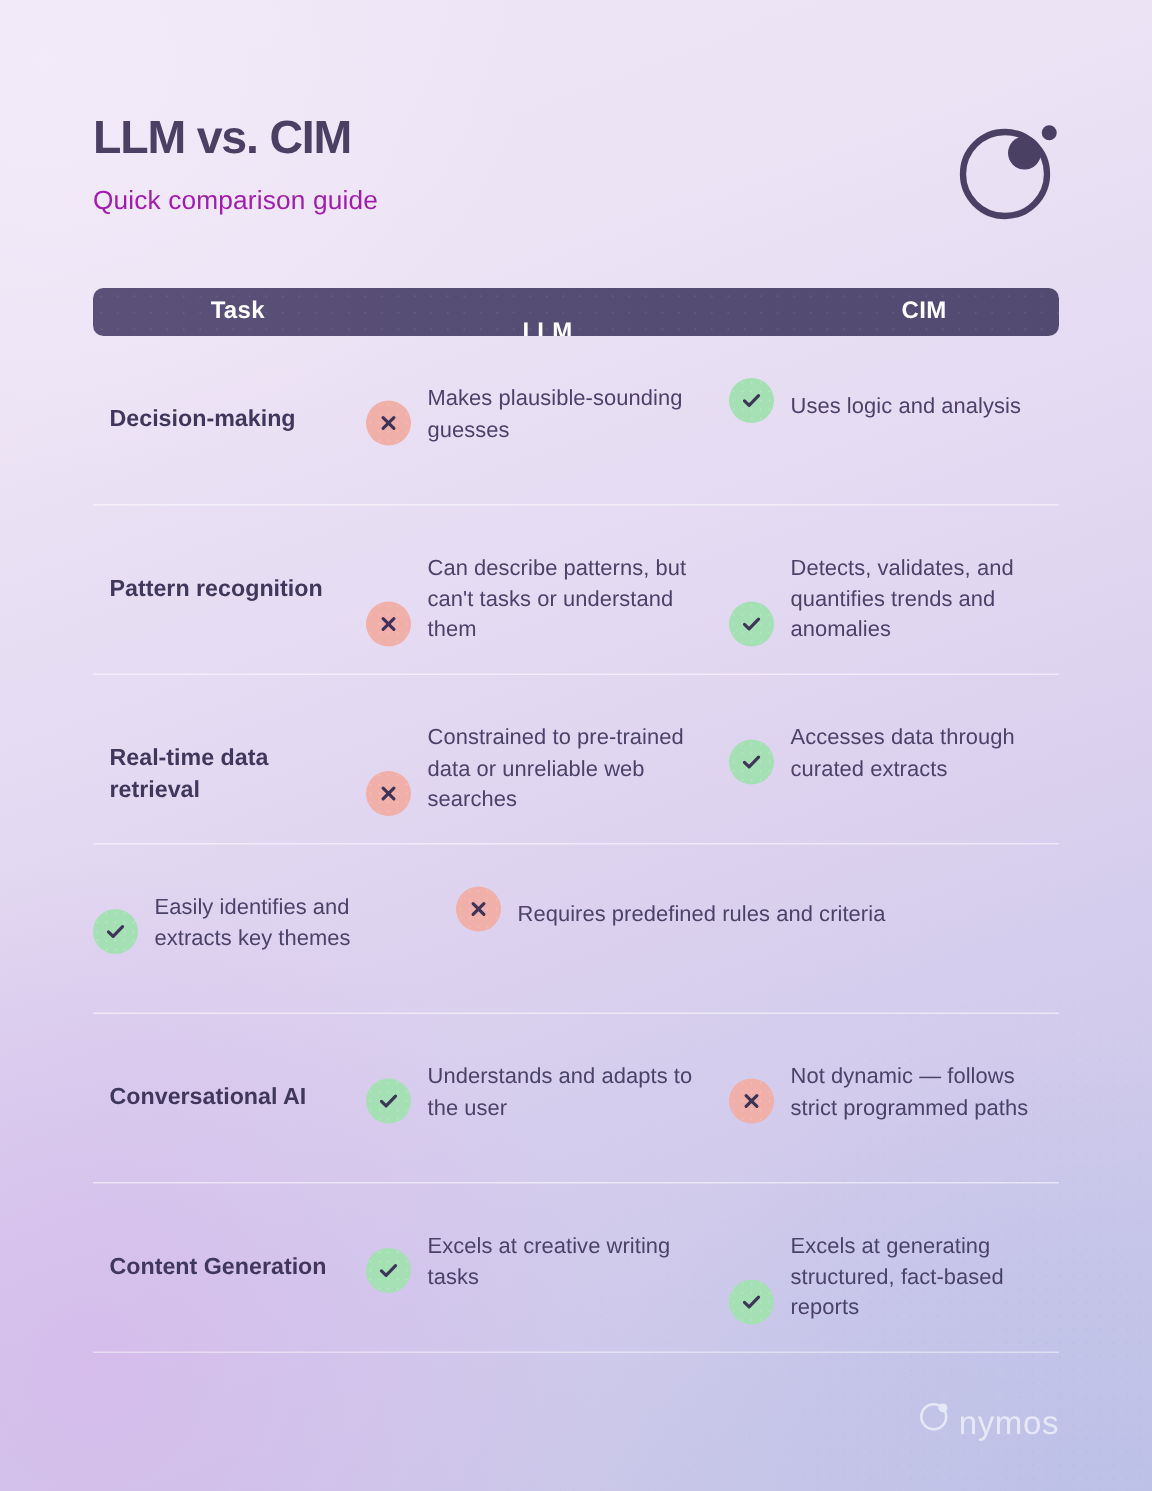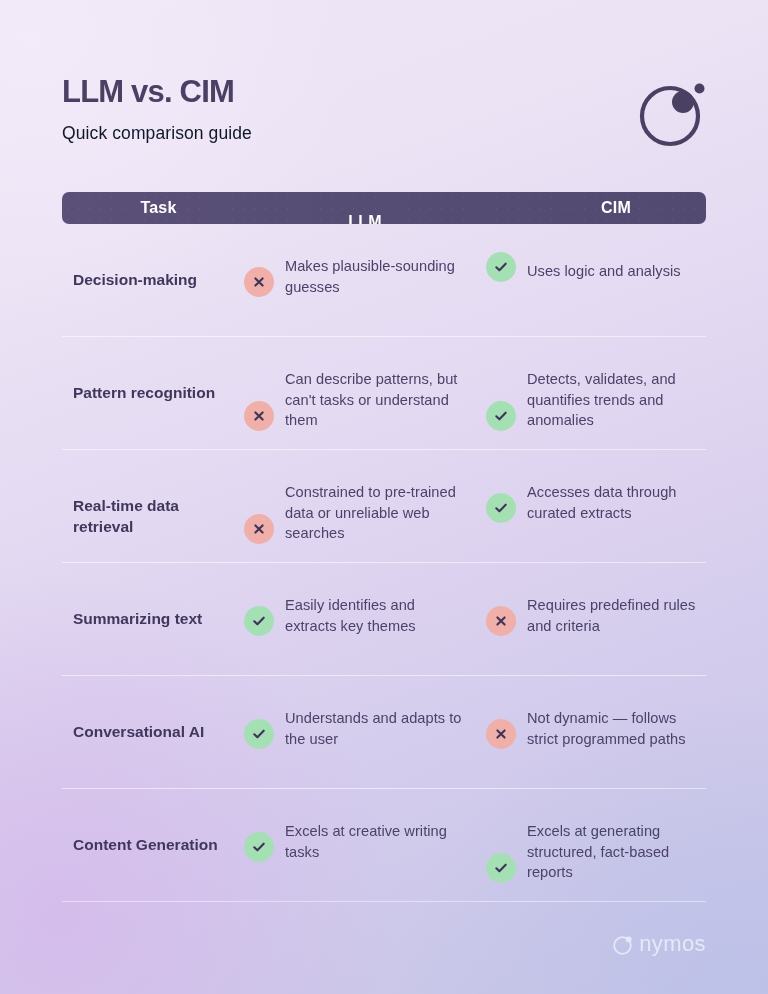--- a/index.html
+++ b/index.html
@@ -80,21 +80,21 @@
   .main-title {
     font-size: 31px;
     font-weight: bold;
     letter-spacing: -0.8px;
     color: #4a4063;
     line-height: 1.05;
   }
   .subtitle {
     margin-top: 14px;
     font-size: 17.5px;
-    color: #0f172a;
+    color: #a21caf;
     letter-spacing: 0.1px;
   }
 
   .brand-logo { width: 72px; height: 72px; margin-top: 4px; }
 
   
   .table {
     position: absolute;
     left: 62px;
     top: 192px;
@@ -189,21 +189,21 @@
     padding-top: 4px;
     letter-spacing: 0.05px;
   }
 
   
   .watermark {
     position: absolute;
     right: 62px;
     bottom: 34px;
     display: flex;
-    align-items: flex-start;
+    align-items: flex-end;
     gap: 4px;
     opacity: 0.62;
   }
   .wm-mark { display: block; }
   .wm-text {
     font-size: 22px;
     letter-spacing: 0.4px;
     color: #ffffff;
     font-weight: 400;
     line-height: 1;
@@ -301,21 +301,20 @@
     <div class="cell-val cell-cim">
       <span class="badge yes">
               <svg width="14" height="14" viewBox="0 0 14 14">
                 <path d="M2.3 7.3 L5.4 10.3 L11.7 3.7" fill="none" stroke="#3d3458" stroke-width="2.1" stroke-linecap="round" stroke-linejoin="round"></path>
               </svg>
             </span>
       <span class="val-text">Accesses data through curated extracts</span>
     </div>
   </div>
         <div class="row">
-    <div class="cell-task">Summarizing text</div>
 
     <div class="cell-val cell-llm">
       <span class="badge yes">
               <svg width="14" height="14" viewBox="0 0 14 14">
                 <path d="M2.3 7.3 L5.4 10.3 L11.7 3.7" fill="none" stroke="#3d3458" stroke-width="2.1" stroke-linecap="round" stroke-linejoin="round"></path>
               </svg>
             </span>
       <span class="val-text">Easily identifies and extracts key themes</span>
     </div>
 

